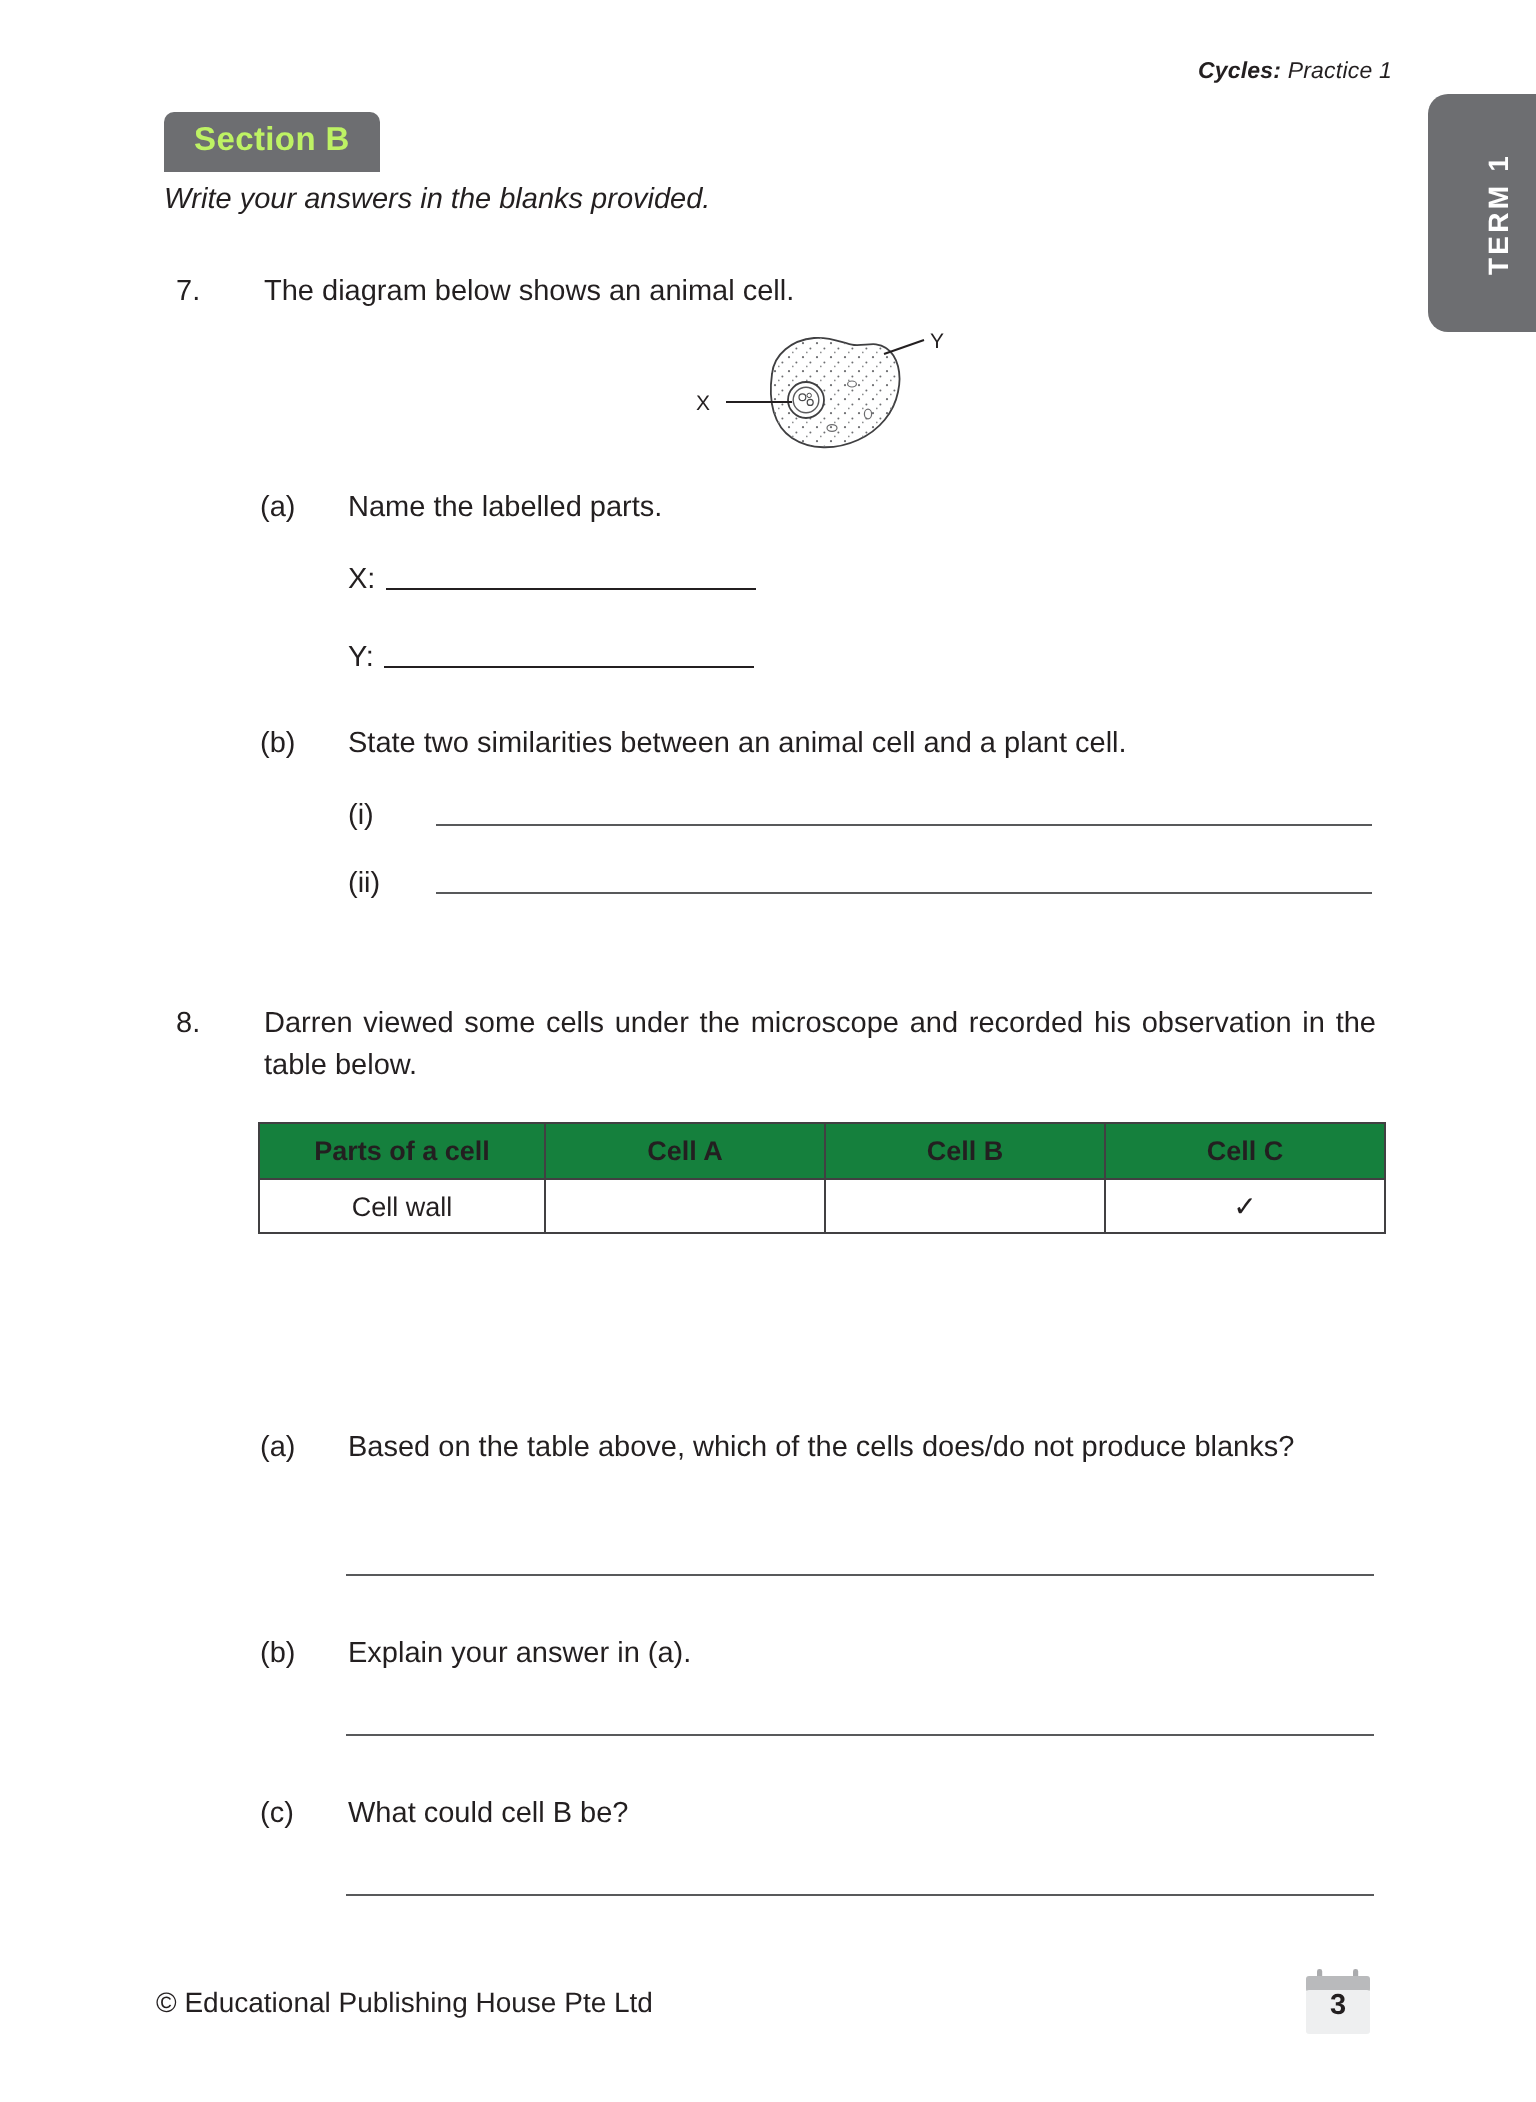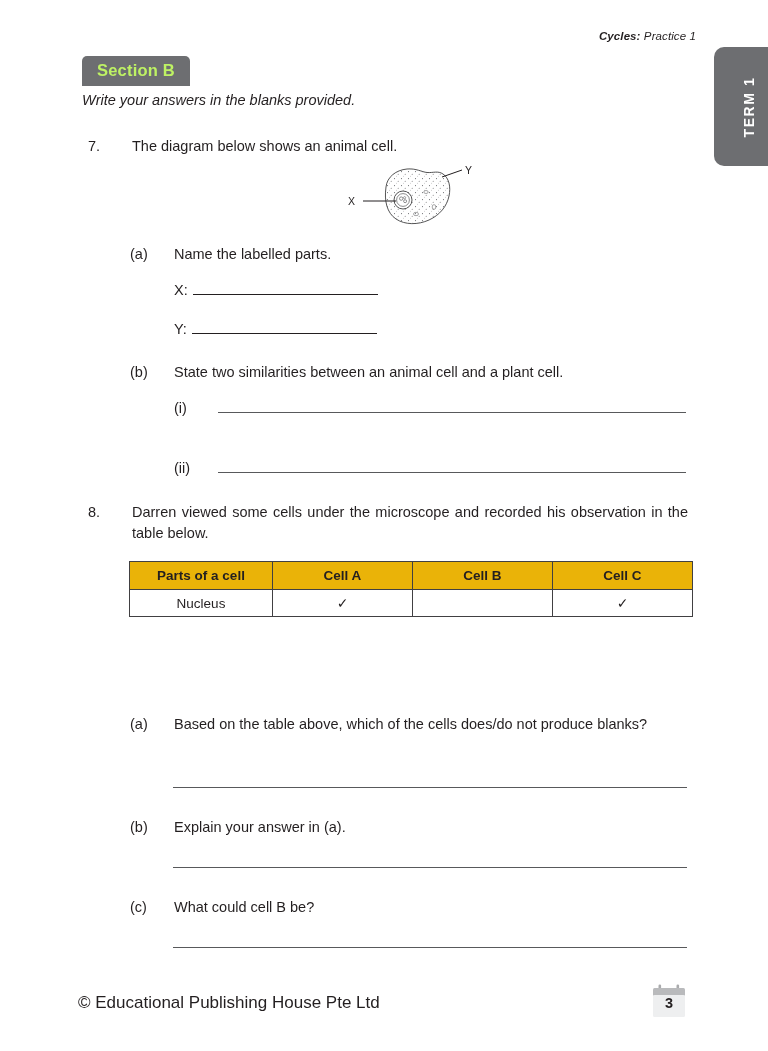--- a/index.html
+++ b/index.html
@@ -175,36 +175,36 @@
   .obs-table td {
     border: 1.2px solid #414042;
     height: 26px;
     text-align: center;
     vertical-align: middle;
     font-size: 13.5px;
     font-weight: normal;
     padding: 0;
   }
   .obs-table thead th {
-    background: #eab308;
+    background: #15803d;
     font-weight: bold;
     height: 27px;
   }
   .obs-table .tick {
     font-size: 14px;
   }
   .col-parts { width: 142px; }
   .col-cell  { width: 139px; margin-top: 47px; }
 
   
   .copyright {
     position: absolute;
     left: 78px;
     top: 993px;
-    font-size: 17px;
+    font-size: 14px;
   }
   .page-badge {
     position: absolute;
     left: 649px;
     top: 982px;
     width: 40px;
     height: 40px;
   }
   .page-badge svg { display: block; }
   .page-badge .pg-num {
@@ -301,43 +301,43 @@
 <div class="sub-row" style="top:362px; left:130px; width:570px;">
   <div class="sub-label">(b)</div>
   <div class="sub-text" style="width:515px;">State two similarities between an animal cell and a plant cell.</div>
 </div>
 
 <div class="roman-line" style="top:400px; left:174px; width:515px;">
   <span class="rl-label">(i)</span>
   <span class="rl-rule" style="width:468px;"></span>
 </div>
 
-<div class="roman-line" style="top:460px; left:174px; width:515px;">
+<div class="roman-line" style="top:434px; left:174px; width:515px;">
   <span class="rl-label">(ii)</span>
   <span class="rl-rule" style="width:468px;"></span>
 </div>
 
 <div class="q-row" style="top:502px; left:88px; width:600px;">
   <div class="q-num">8.</div>
   <div class="q-text justify" style="width:556px;">Darren viewed some cells under the microscope and recorded his observation in the table below.</div>
 </div>
 
 <table class="obs-table">
   <thead>
     <tr>
       <th class="col-parts">Parts of a cell</th>
       <th class="col-cell">Cell A</th>
       <th class="col-cell">Cell B</th>
       <th class="col-cell">Cell C</th>
     </tr>
   </thead>
   <tbody>
     <tr>
-      <td>Nucleus</td>
-      <td class="tick">✓</td>
+      <td>Cell wall</td>
+      <td class="tick"></td>
       <td class="tick"></td>
       <td class="tick">✓</td>
     </tr>
   </tbody>
 </table>
 
 <div class="sub-row" style="top:714px; left:130px; width:570px;">
   <div class="sub-label">(a)</div>
   <div class="sub-text" style="width:515px;">Based on the table above, which of the cells does/do not produce blanks?</div>
 </div>

